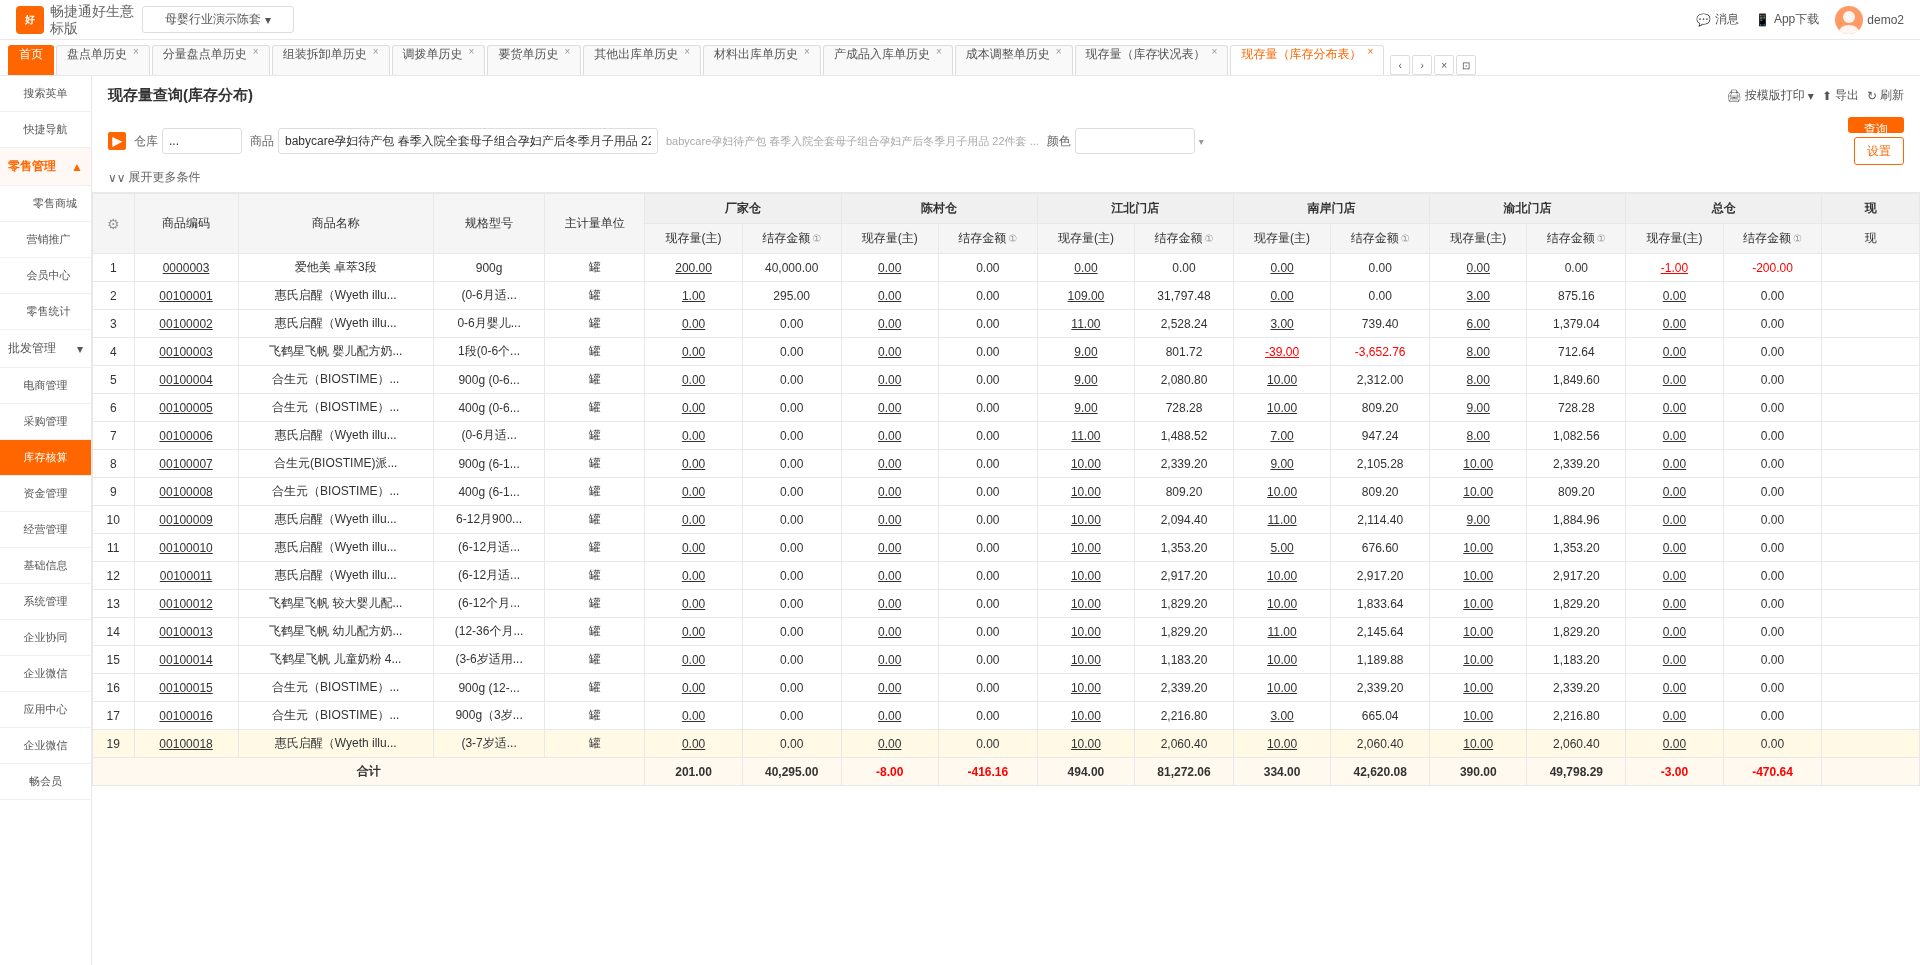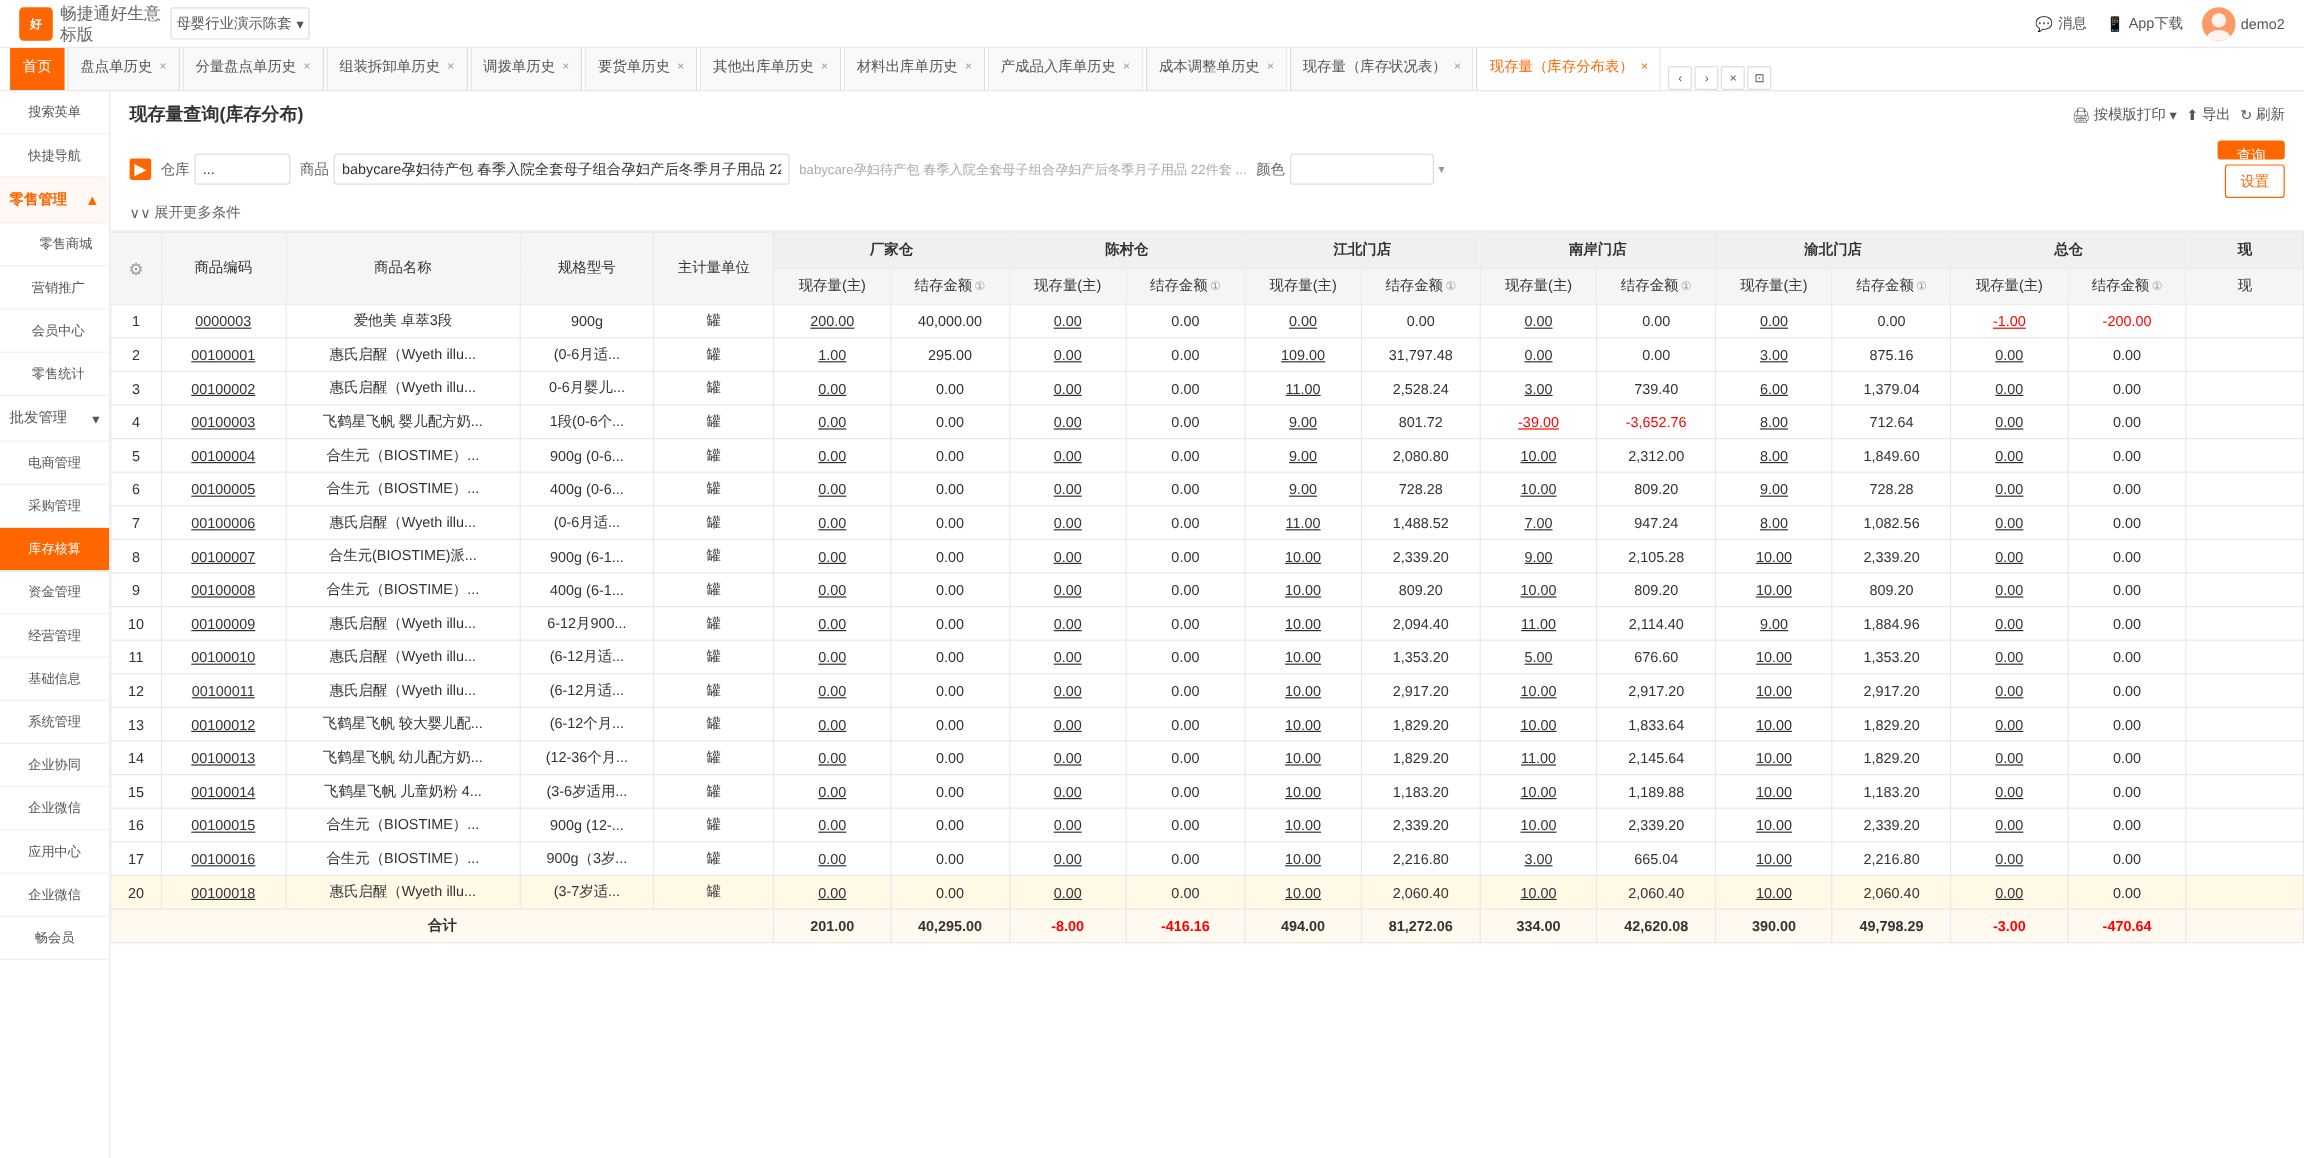--- a/index.html
+++ b/index.html
@@ -4,29 +4,29 @@
   <style>
     * { box-sizing: border-box; margin: 0; padding: 0; }
     body { font-family: "Microsoft YaHei", "PingFang SC", sans-serif; font-size: 12px; background: #f5f5f5; color: #333; overflow: hidden; }
     
     
     .top-bar { height: 40px; background: #fff; display: flex; align-items: center; justify-content: space-between; padding: 0 16px; border-bottom: 1px solid #e8e8e8; }
     .top-bar-left { display: flex; align-items: center; gap: 8px; }
     .logo-area { display: flex; align-items: center; gap: 6px; }
     .logo-icon { width: 28px; height: 28px; background: #ff6600; border-radius: 4px; display: flex; align-items: center; justify-content: center; color: #fff; font-size: 10px; font-weight: bold; }
     .logo-text { font-size: 14px; color: #666; line-height: 1.2; }
-    .industry-selector { display: flex; align-items: center; gap: 4px; padding: 4px 4px; border: 1px solid #ddd; border-radius: 3px; cursor: pointer; font-size: 12px; color: #555; background: #fff; }
+    .industry-selector { display: flex; align-items: center; gap: 4px; padding: 4px 22px; border: 1px solid #ddd; border-radius: 3px; cursor: pointer; font-size: 12px; color: #555; background: #fff; }
     .top-bar-right { display: flex; align-items: center; gap: 16px; }
     .top-btn { display: flex; align-items: center; gap: 4px; color: #555; font-size: 12px; cursor: pointer; }
     .user-avatar { width: 28px; height: 28px; border-radius: 50%; background: #ff9966; display: flex; align-items: center; justify-content: center; color: #fff; font-size: 11px; overflow: hidden; }
     .user-name { font-size: 12px; color: #555; }
 
     
     .nav-tabs { height: 36px; background: #fff; display: flex; align-items: flex-end; padding: 0 8px; border-bottom: 1px solid #e8e8e8; overflow: hidden; position: relative; }
-    .nav-tab { height: 41px; padding: 0 10px; display: flex; align-items: center; gap: 4px; font-size: 12px; color: #555; border: 1px solid #ddd; border-bottom: none; border-radius: 3px 3px 0 0; cursor: pointer; background: #f9f9f9; margin-right: 2px; white-space: nowrap; }
+    .nav-tab { height: 30px; padding: 0 10px; display: flex; gap: 4px; font-size: 12px; color: #555; border: 1px solid #ddd; border-bottom: none; border-radius: 3px 3px 0 0; cursor: pointer; background: #f9f9f9; margin-right: 2px; white-space: nowrap; }
     .nav-tab.home { background: #ff6600; color: #fff; border-color: #ff6600; }
     .nav-tab.active { background: #fff; color: #ff6600; border-color: #ddd; }
     .nav-tab .close-x { color: #999; font-size: 10px; margin-left: 2px; }
     .nav-tab.active .close-x { color: #ff6600; }
     .nav-arrows { display: flex; align-items: center; gap: 2px; margin-left: 4px; }
     .nav-arrow-btn { width: 20px; height: 20px; display: flex; align-items: center; justify-content: center; border: 1px solid #ddd; border-radius: 2px; cursor: pointer; background: #fff; font-size: 10px; color: #555; }
 
     
     .main-layout { display: flex; height: calc(965px - 40px - 36px); }
     
@@ -656,21 +656,21 @@
               <td class="">2,216.80</td>
               <td class="text-underline">3.00</td>
               <td class="">665.04</td>
               <td class="text-underline">10.00</td>
               <td class="">2,216.80</td>
               <td class="text-underline">0.00</td>
               <td class="">0.00</td>
               <td class=""></td>
             </tr>
             <tr>
-              <td class="">20</td>
+              <td class="">19</td>
               <td class="text-underline">00100018</td>
               <td class="text-left">惠氏启醒（Wyeth illu...</td>
               <td class="">(3-7岁适...</td>
               <td class="">罐</td>
               <td class="text-underline">0.00</td>
               <td class="">0.00</td>
               <td class="text-underline">0.00</td>
               <td class="">0.00</td>
               <td class="text-underline">10.00</td>
               <td class="">2,060.40</td>

